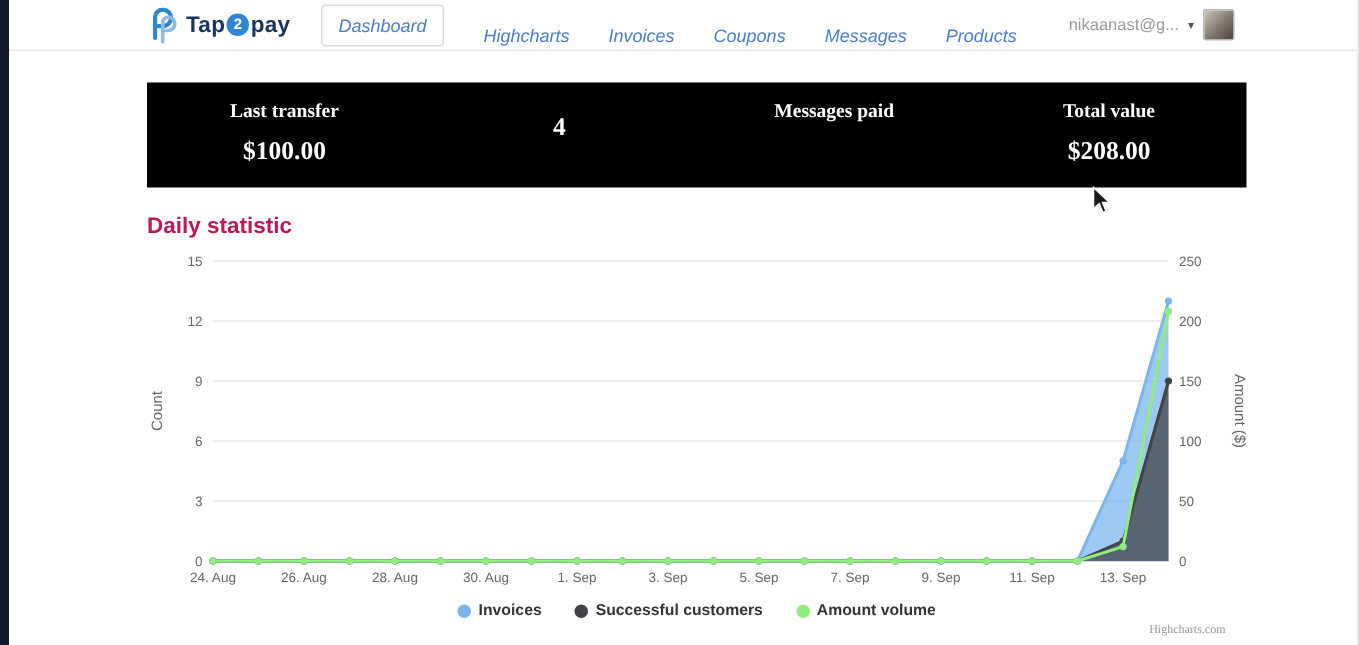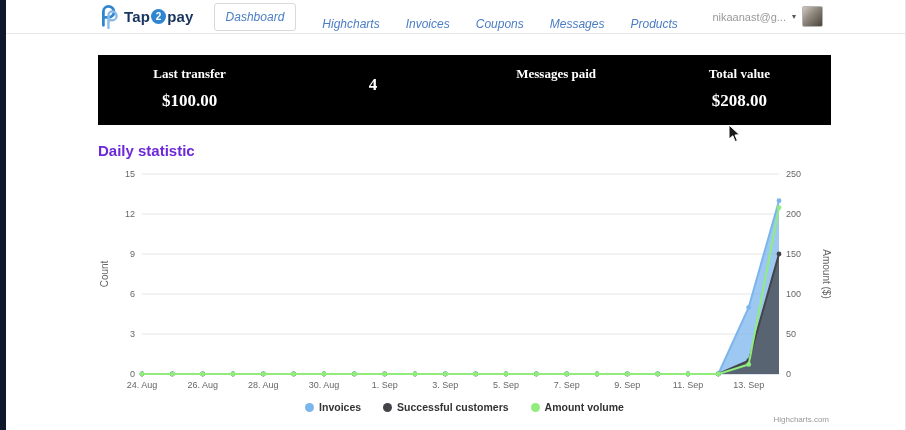--- a/index.html
+++ b/index.html
@@ -25,32 +25,32 @@
           background:linear-gradient(135deg,#cfc8bd 0%,#8d857a 45%,#4a443d 100%);}
 
   
   .stats{position:absolute;top:55px;left:92px;width:733px;height:70px;background:#000000;
          display:flex;color:#fff;font-family:"Liberation Serif",serif;}
   .stat{flex:1;text-align:center;padding-top:11px;}
   .stat-label{font-size:13px;font-weight:bold;}
   .stat-value{font-size:17px;font-weight:bold;margin-top:9px;}
 
   
-  .section-title{position:absolute;top:142px;left:92px;margin:0;font-size:15px;font-weight:bold;color:#6d28d9;}
+  .section-title{position:absolute;top:142px;left:92px;margin:0;font-size:15px;font-weight:bold;color:#be185d;}
 
   
   .chart{position:absolute;top:165px;left:92px;width:733px;height:262px;}
   #chart-svg{display:block;}
   #chart-svg text.tick{font-size:9px;fill:#666;font-family:"Liberation Sans",sans-serif;}
   #chart-svg text.axis-title{font-size:10px;fill:#666;font-family:"Liberation Sans",sans-serif;}
   .legend{position:absolute;top:236px;left:0;width:100%;display:flex;justify-content:center;gap:22px;}
   .legend-item{display:flex;align-items:center;gap:5px;cursor:pointer;}
   .legend-dot{width:9px;height:9px;border-radius:50%;display:inline-block;background:#ccc;}
   .legend-label{font-size:10.5px;font-weight:bold;color:#333;}
-  .credits{position:absolute;top:250px;right:2px;font-size:8px;color:#999;cursor:pointer;}
+  .credits{position:absolute;top:250px;right:14px;font-size:8px;color:#999;cursor:pointer;font-family:Liberation Serif, serif;}
 
   
   .cursor{position:absolute;left:722px;top:124px;}
 </style>
 </head>
 <body>
 
 <div class="page">
 
   <header class="navbar">

